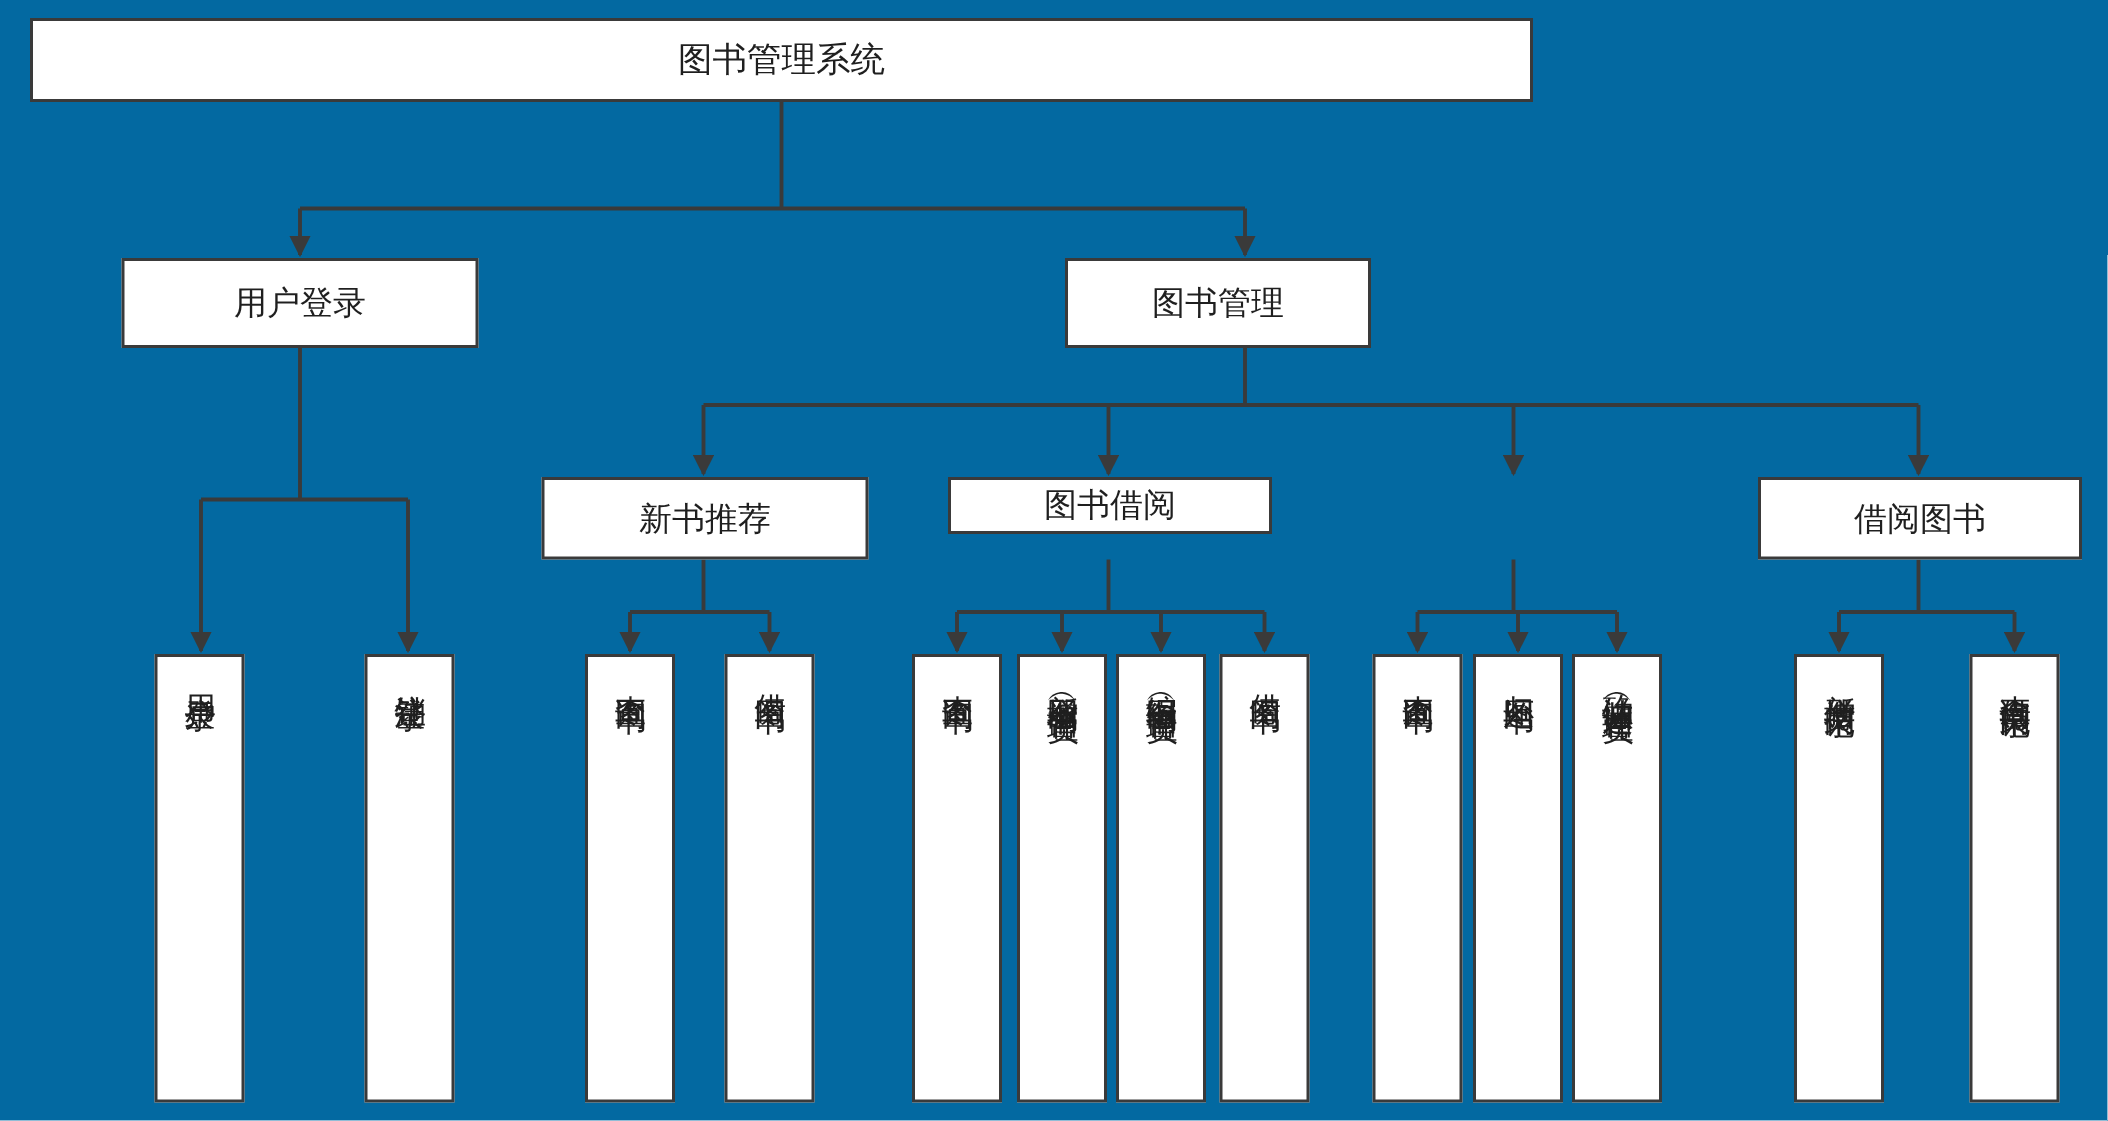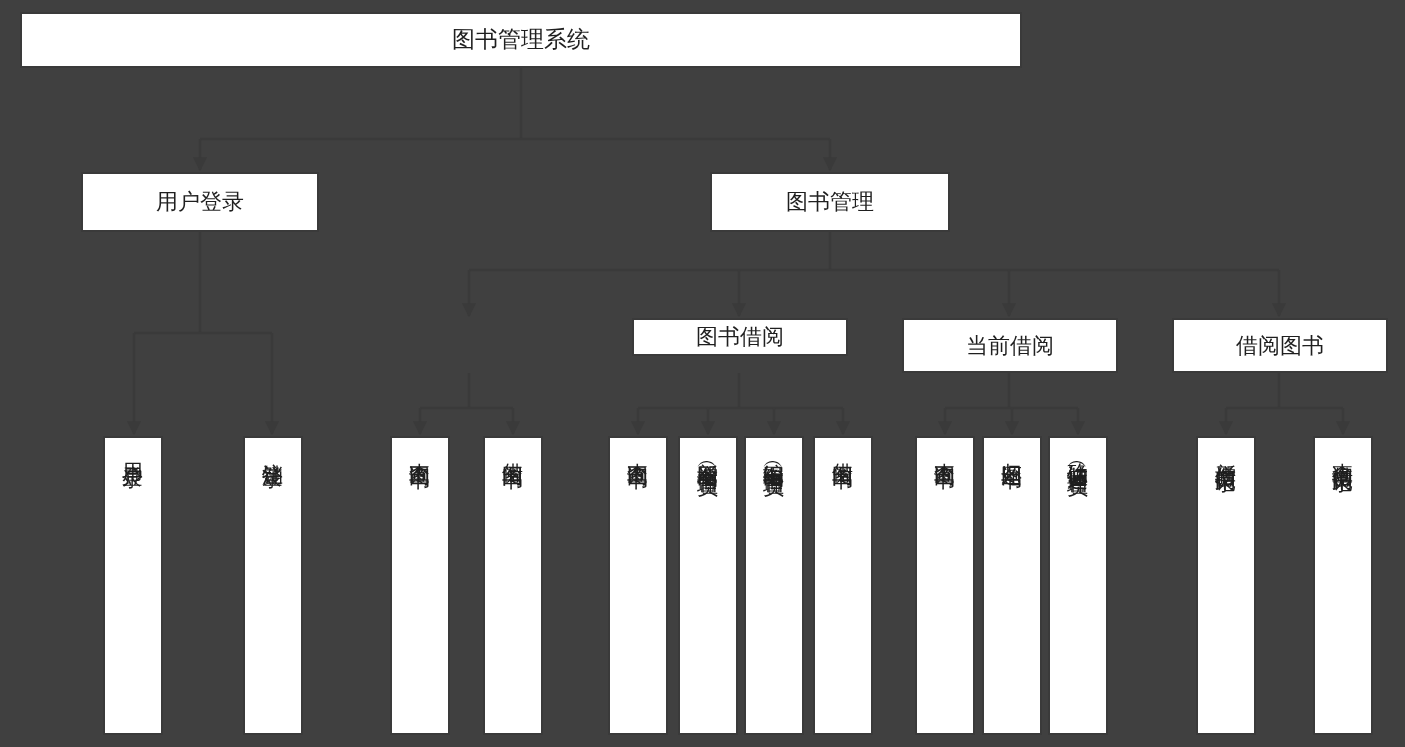--- a/index.html
+++ b/index.html
@@ -7,22 +7,23 @@
     padding: 0;
     background: #ffffff;
   }
   body {
     font-family: "Liberation Sans", "DejaVu Sans", sans-serif;
   }
   #canvas {
     position: relative;
     width: 1405px;
     height: 747px;
-    background: #404040;
+    background: #0369a1;
     overflow: hidden;
+    font-family: Liberation Serif, serif;
   }
   svg.connectors {
     position: absolute;
     left: 0;
     top: 0;
     width: 1405px;
     height: 747px;
     pointer-events: none;
   }
   .node {
@@ -121,29 +122,29 @@
     </g>
   </svg>
 
   <div class="node root horiz" style="left:20px; top:12px; width:1002px; height:56px;">
     <span class="node-label">图书管理系统</span>
   </div>
 
   <div class="node horiz" style="left:81px; top:172px; width:238px; height:60px;">
     <span class="node-label">用户登录</span>
   </div>
-  <div class="node horiz" style="left:710px; top:172px; width:240px; height:60px;">
+  <div class="node horiz" style="left:710px; top:172px; width:204px; height:60px;">
     <span class="node-label">图书管理</span>
   </div>
 
+  <div class="node horiz" style="left:361px; top:318px; width:218px; height:55px;">
+    <span class="node-label">新书推荐</span>
+  </div>
   <div class="node horiz" style="left:632px; top:318px; width:216px; height:38px;">
     <span class="node-label">图书借阅</span>
-  </div>
-  <div class="node horiz" style="left:902px; top:318px; width:216px; height:55px;">
-    <span class="node-label">当前借阅</span>
   </div>
   <div class="node horiz" style="left:1172px; top:318px; width:216px; height:55px;">
     <span class="node-label">借阅图书</span>
   </div>
 
   <div class="node vert" style="left:103px; top:436px; width:60px; height:299px;">
     <span class="node-label">用户登录</span>
   </div>
   <div class="node vert" style="left:243px; top:436px; width:60px; height:299px;">
     <span class="node-label">注销登录</span>

